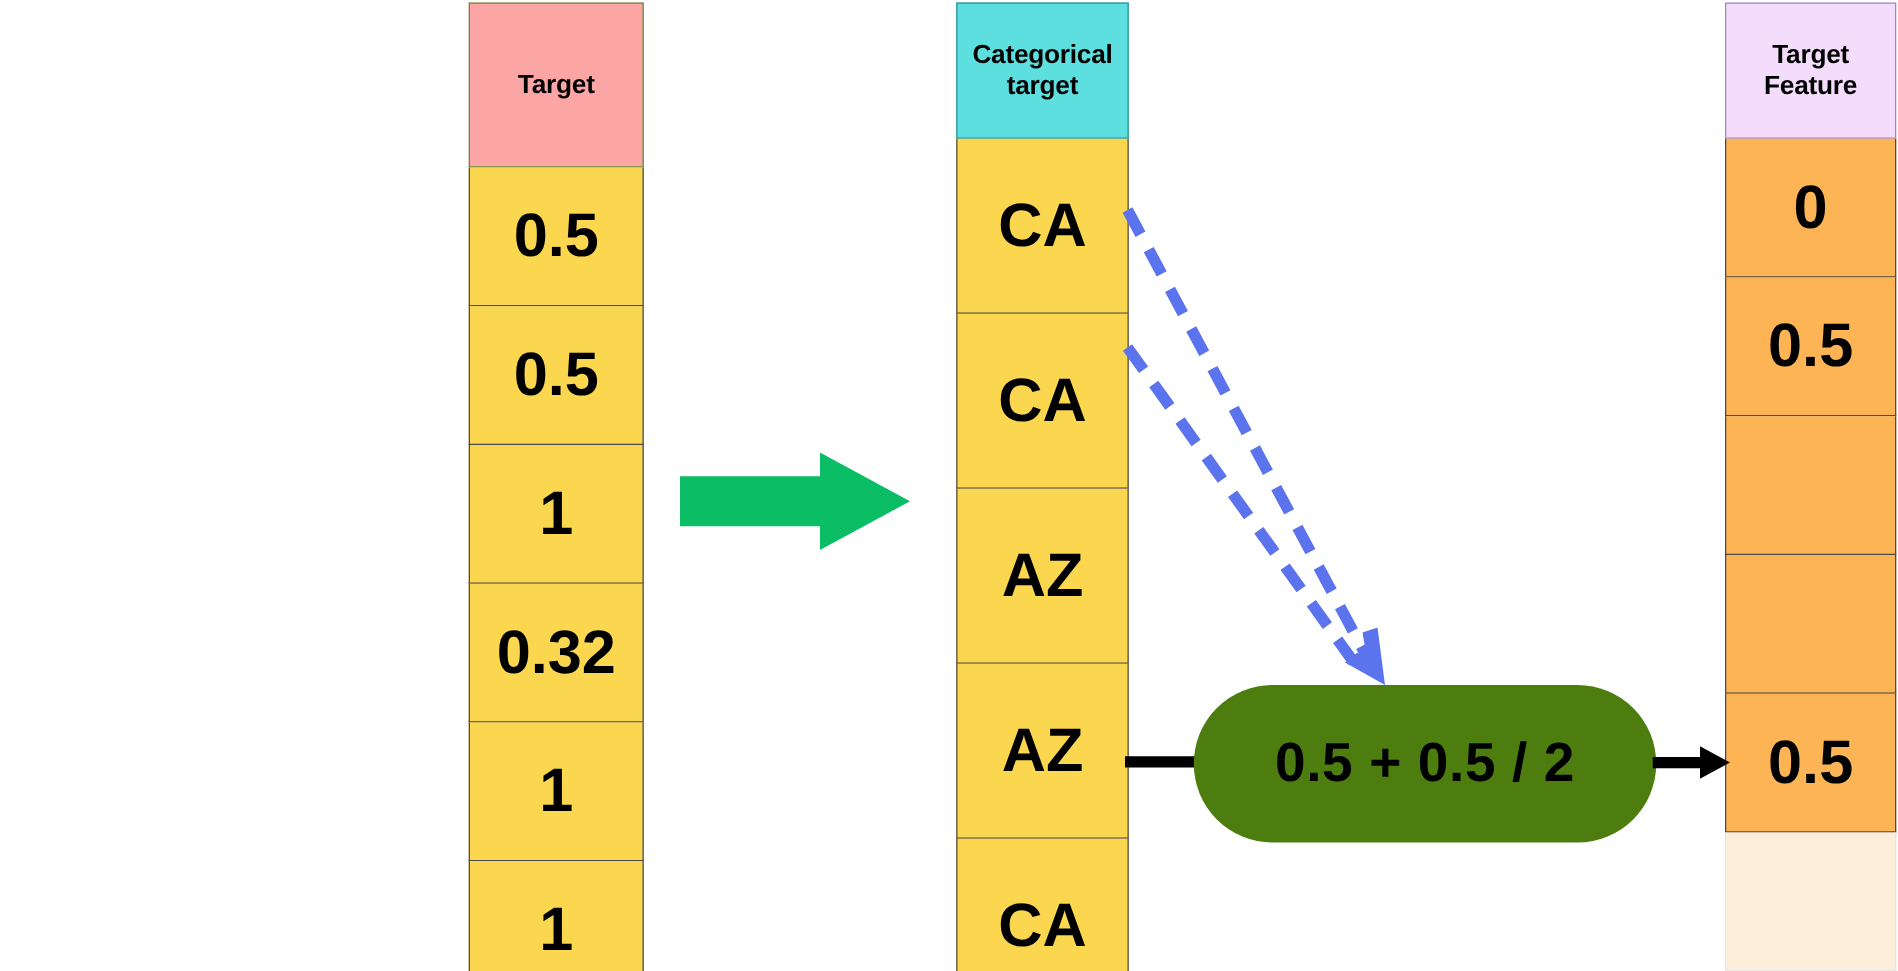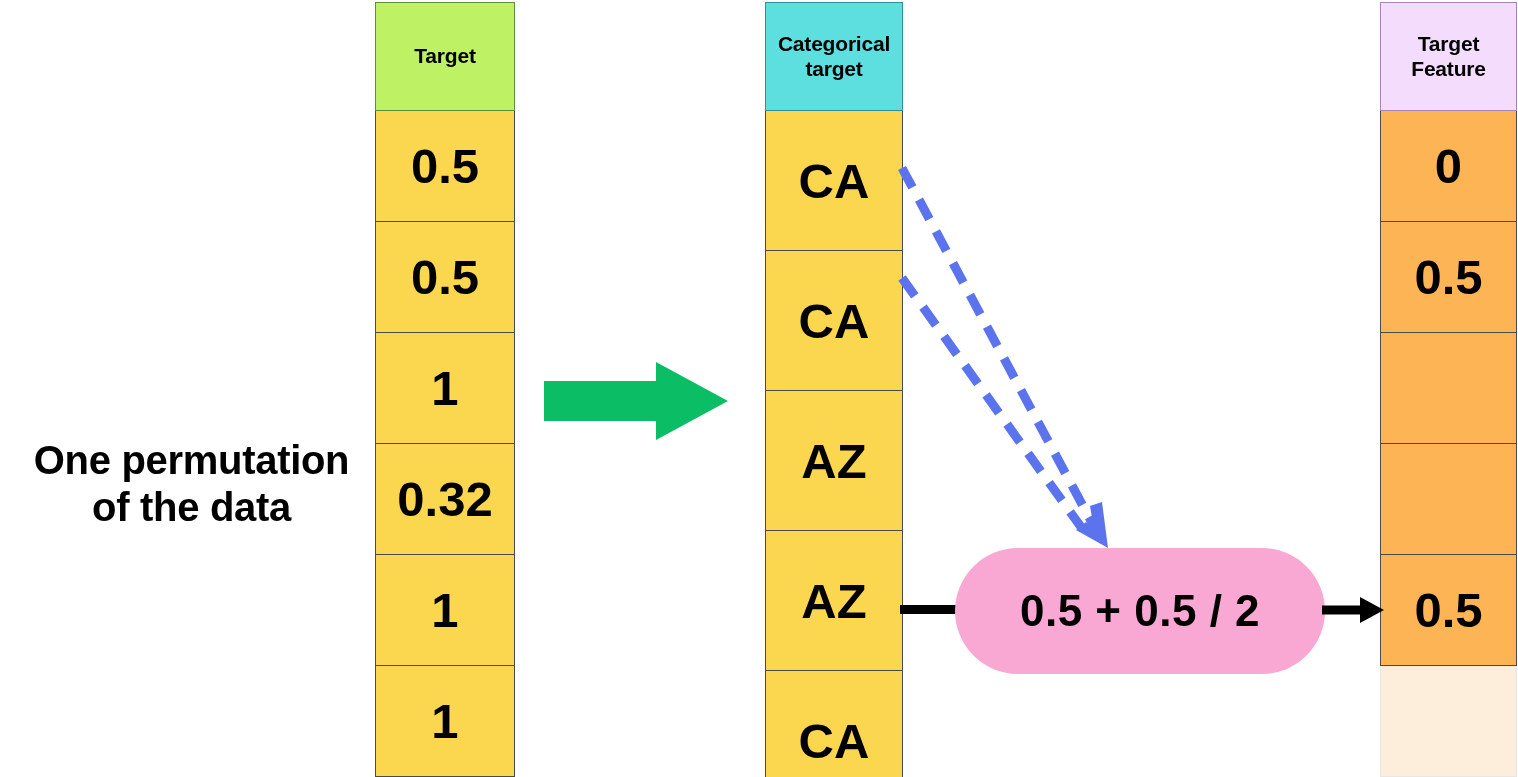--- a/index.html
+++ b/index.html
@@ -78,21 +78,21 @@
   .cell.faded-orange {
     background: #fdeedb !important;
     color: #d9d9d9;
     border-color: #e7e7e7;
   }
 
   #col-target       { left: 375px;  width: 140px; }
   #col-categorical  { left: 765px;  width: 138px; }
   #col-encoded      { left: 1380px; width: 137px; }
 
-  #col-target .col-header      { background: #bef264; height: 109px; border-color:#5f8f3a; }
+  #col-target .col-header      { background: #fca5a5; height: 132px; border-color:#5f8f3a; }
   #col-categorical .col-header { background: #5ddfe0; height: 109px; border-color:#2f8e96; }
   #col-encoded .col-header     { background: #f4ddfc; height: 109px; border-color:#a684b6; }
 
   #col-target .cell      { background: #fbd74f; height: 111px; }
   #col-categorical .cell { background: #fbd74f; height: 140px; }
   #col-encoded .cell     { background: #fcb455; height: 111px; }
 
   
   #green-arrow {
     position: absolute;
@@ -102,21 +102,21 @@
     height: 78px;
   }
 
   
   #formula-box {
     position: absolute;
     left: 955px;
     top: 548px;
     width: 370px;
     height: 126px;
-    background: #f9a8d4;
+    background: #4d7c0f;
     border-radius: 63px;
     display: flex;
     align-items: center;
     justify-content: center;
     font-size: 44px;
     font-weight: bold;
     color: #000000;
     letter-spacing: 0.5px;
   }
 
@@ -145,21 +145,20 @@
     width: 250px;
     height: 420px;
   }
 </style>
 </head>
 <body>
 
 <div id="canvas">
 
 
-  <div class="caption" id="caption-bottom">One permutation of the data</div>
 
   <div class="column" id="col-target">
     <div class="col-header">Target</div>
     <div class="cell">0.5</div>
     <div class="cell">0.5</div>
     <div class="cell">1</div>
     <div class="cell">0.32</div>
     <div class="cell">1</div>
     <div class="cell">1</div>
   </div>

